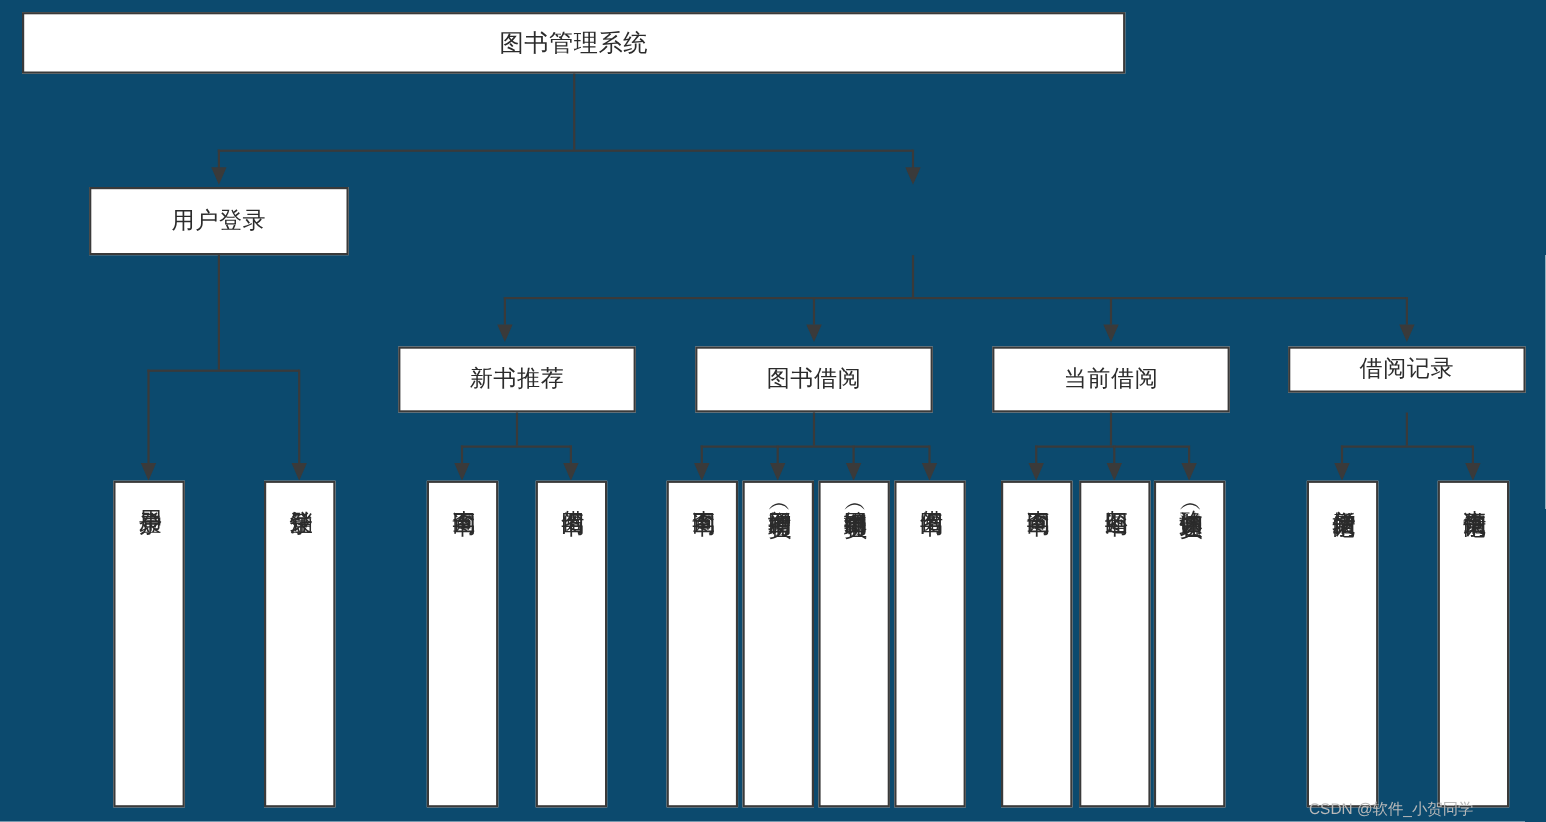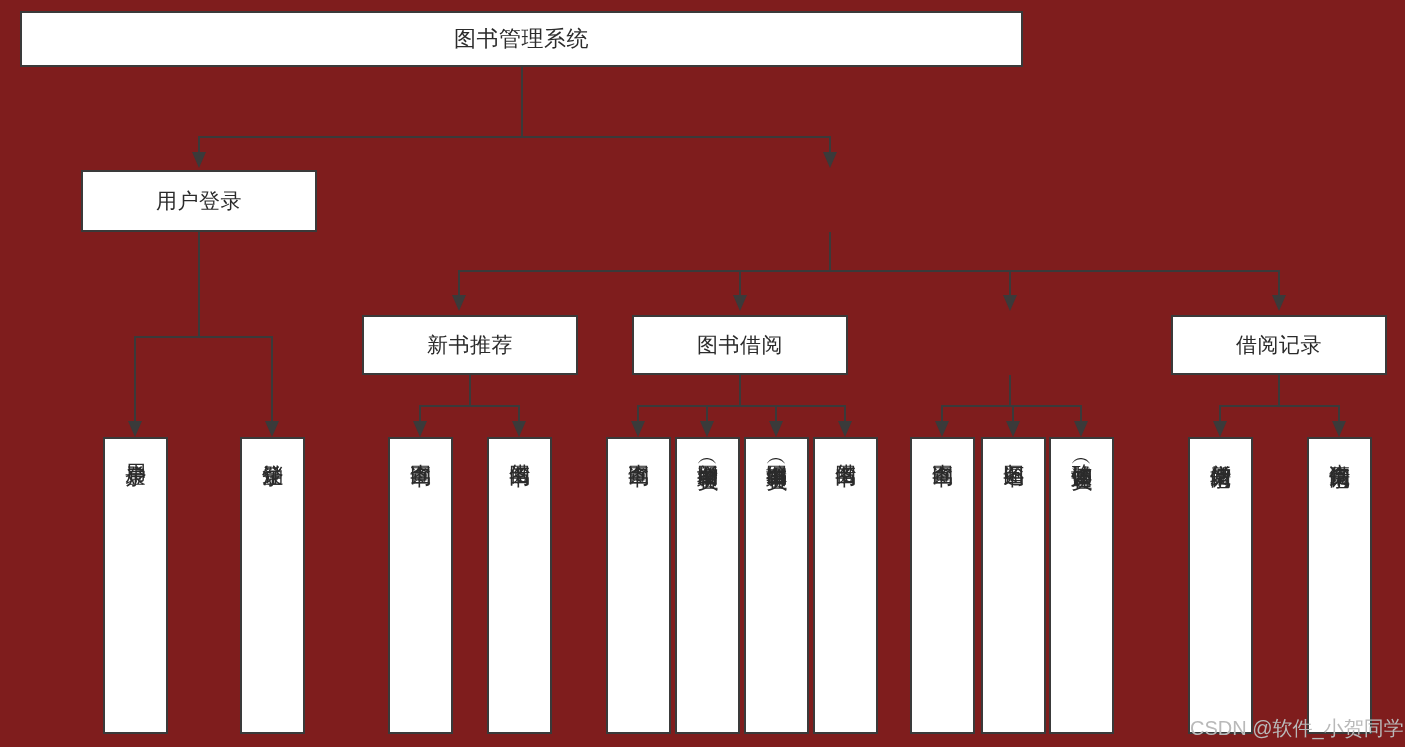--- a/index.html
+++ b/index.html
@@ -7,21 +7,21 @@
     padding: 0;
     background: #ffffff;
   }
   body {
     font-family: "Liberation Sans", "DejaVu Sans", sans-serif;
   }
   #canvas {
     position: relative;
     width: 1405px;
     height: 747px;
-    background: #7f1d1d;
+    background: #0c4a6e;
     overflow: hidden;
   }
 
   
   .node {
     position: absolute;
     box-sizing: border-box;
     background: #ffffff;
     border: 2px solid #3a3a3a;
     display: flex;
@@ -69,23 +69,24 @@
     height: 0;
     border-left: 7px solid transparent;
     border-right: 7px solid transparent;
     border-top: 16px solid #3a3a3a;
   }
 
   
   #watermark {
     position: absolute;
     color: #b9b9b9;
-    font-size: 20px;
+    font-size: 14px;
     white-space: nowrap;
     pointer-events: none;
+    margin-top: 12px;
   }
 </style>
 </head>
 <body>
 
 <div id="canvas">
 
   <div class="node root" style="left:20px; top:11px; width:1003px; height:56px;">
     <span class="label">图书管理系统</span>
   </div>
@@ -129,22 +130,25 @@
   <div class="arrow" style="left:1272px; top:295px;"></div>
 
   <div class="node" style="left:632px; top:315px; width:216px; height:60px;">
     <span class="label">图书借阅</span>
   </div>
 
   <div class="node" style="left:362px; top:315px; width:216px; height:60px;">
     <span class="label">新书推荐</span>
   </div>
 
-
-  <div class="node" style="left:1171px; top:315px; width:216px; height:60px;">
+  <div class="node" style="left:902px; top:315px; width:216px; height:60px;">
+    <span class="label">当前借阅</span>
+  </div>
+
+  <div class="node" style="left:1171px; top:315px; width:216px; height:42px;">
     <span class="label">借阅记录</span>
   </div>
 
   <div class="conn v" style="left:469px; top:375px; height:30px;"></div>
   <div class="conn h" style="left:419px; top:405px; width:101px;"></div>
   <div class="conn v" style="left:419px; top:405px; height:16px;"></div>
   <div class="arrow" style="left:413px; top:421px;"></div>
   <div class="conn v" style="left:518px; top:405px; height:16px;"></div>
   <div class="arrow" style="left:512px; top:421px;"></div>
 

